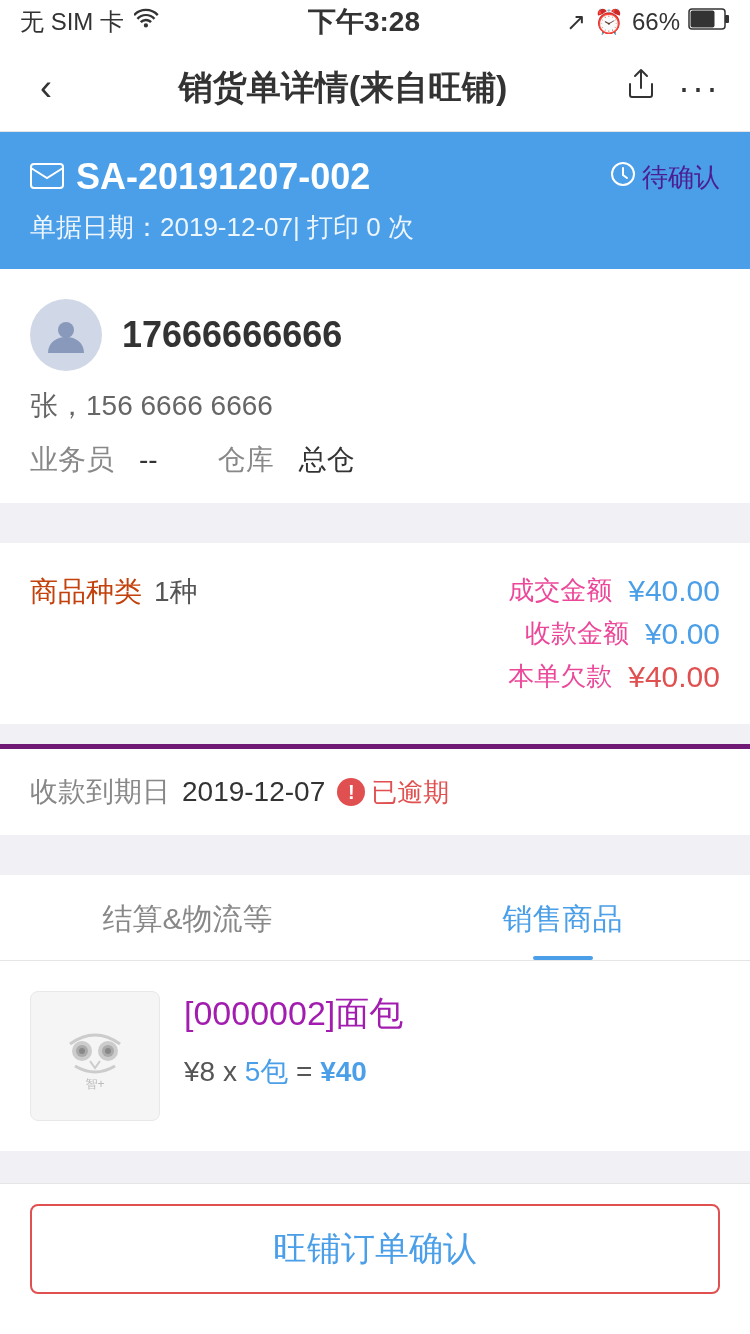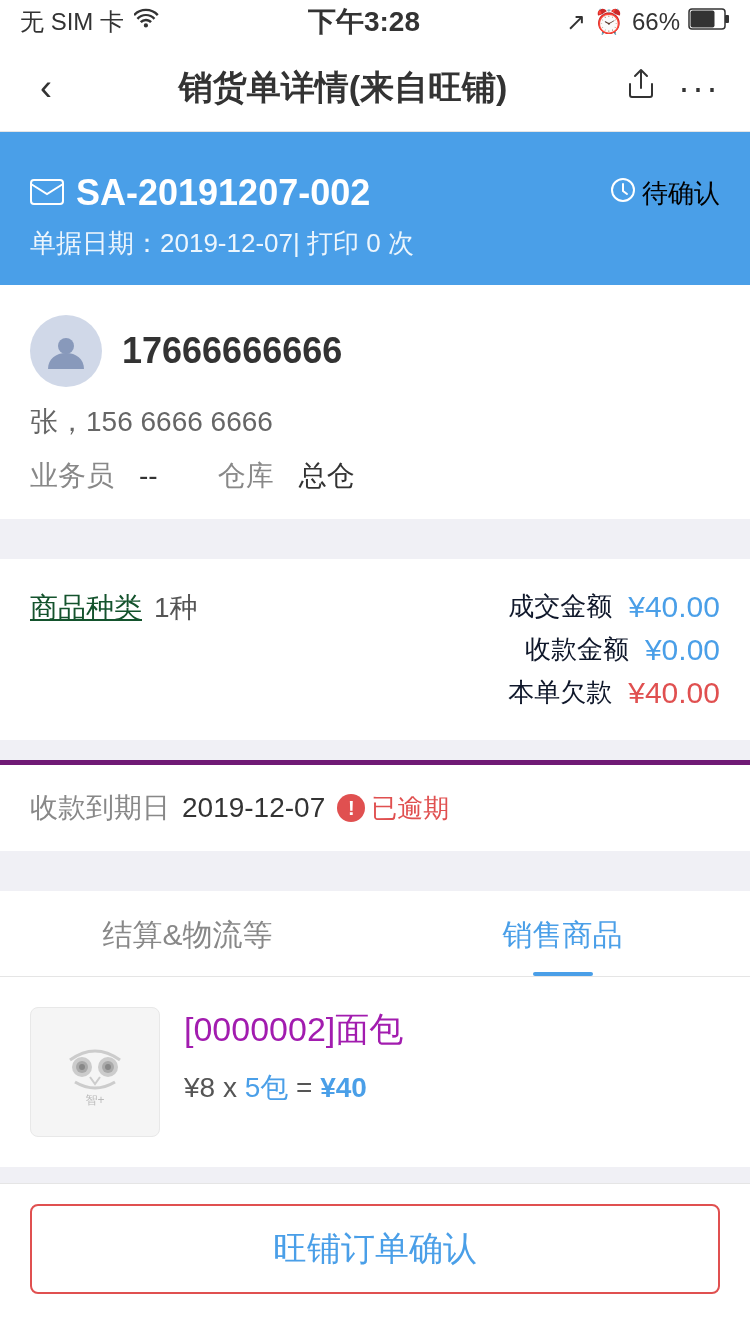--- a/index.html
+++ b/index.html
@@ -57,40 +57,40 @@
     }
     .nav-share, .nav-more {
       font-size: 28px;
       color: #333;
       cursor: pointer;
     }
 
     
     .order-header {
       background: #4a9fe8;
-      padding: 40px 30px 24px 30px;
+      padding: 24px 30px 24px 30px;
       color: #fff;
     }
     .order-header-top {
       display: flex;
       align-items: center;
       justify-content: space-between;
       margin-bottom: 12px;
     }
     .order-id {
       font-size: 36px;
       font-weight: 700;
       color: #fff;
       display: flex;
       align-items: center;
       gap: 12px;
     }
     .order-status {
       font-size: 26px;
-      color: #000000;
+      color: #4c1d95;
       display: flex;
       align-items: center;
       gap: 6px;
     }
     .order-date {
       font-size: 26px;
       color: rgba(255,255,255,0.9);
     }
 
     
@@ -155,34 +155,34 @@
       flex-direction: column;
       justify-content: center;
     }
     .summary-category {
       font-size: 28px;
       color: #555;
       display: flex;
       align-items: center;
       gap: 12px;
     }
-    .summary-category-label { color: #14532d; text-decoration: underline; }
+    .summary-category-label { color: #c2410c; }
     .summary-right {
       display: flex;
       flex-direction: column;
       gap: 8px;
       align-items: flex-end;
     }
     .summary-row {
       display: flex;
       gap: 16px;
       align-items: center;
       font-size: 26px;
     }
-    .summary-row-label { color: #0f172a; }
+    .summary-row-label { color: #ec4899; }
     .amount-blue { color: #4a9fe8; font-size: 30px; font-weight: 500; }
     .amount-red { color: #e05050; font-size: 30px; font-weight: 500; }
 
     
     .due-section {
       background: #fff;
       margin-top: 20px;
       padding: 24px 30px;
       display: flex;
       align-items: center;

